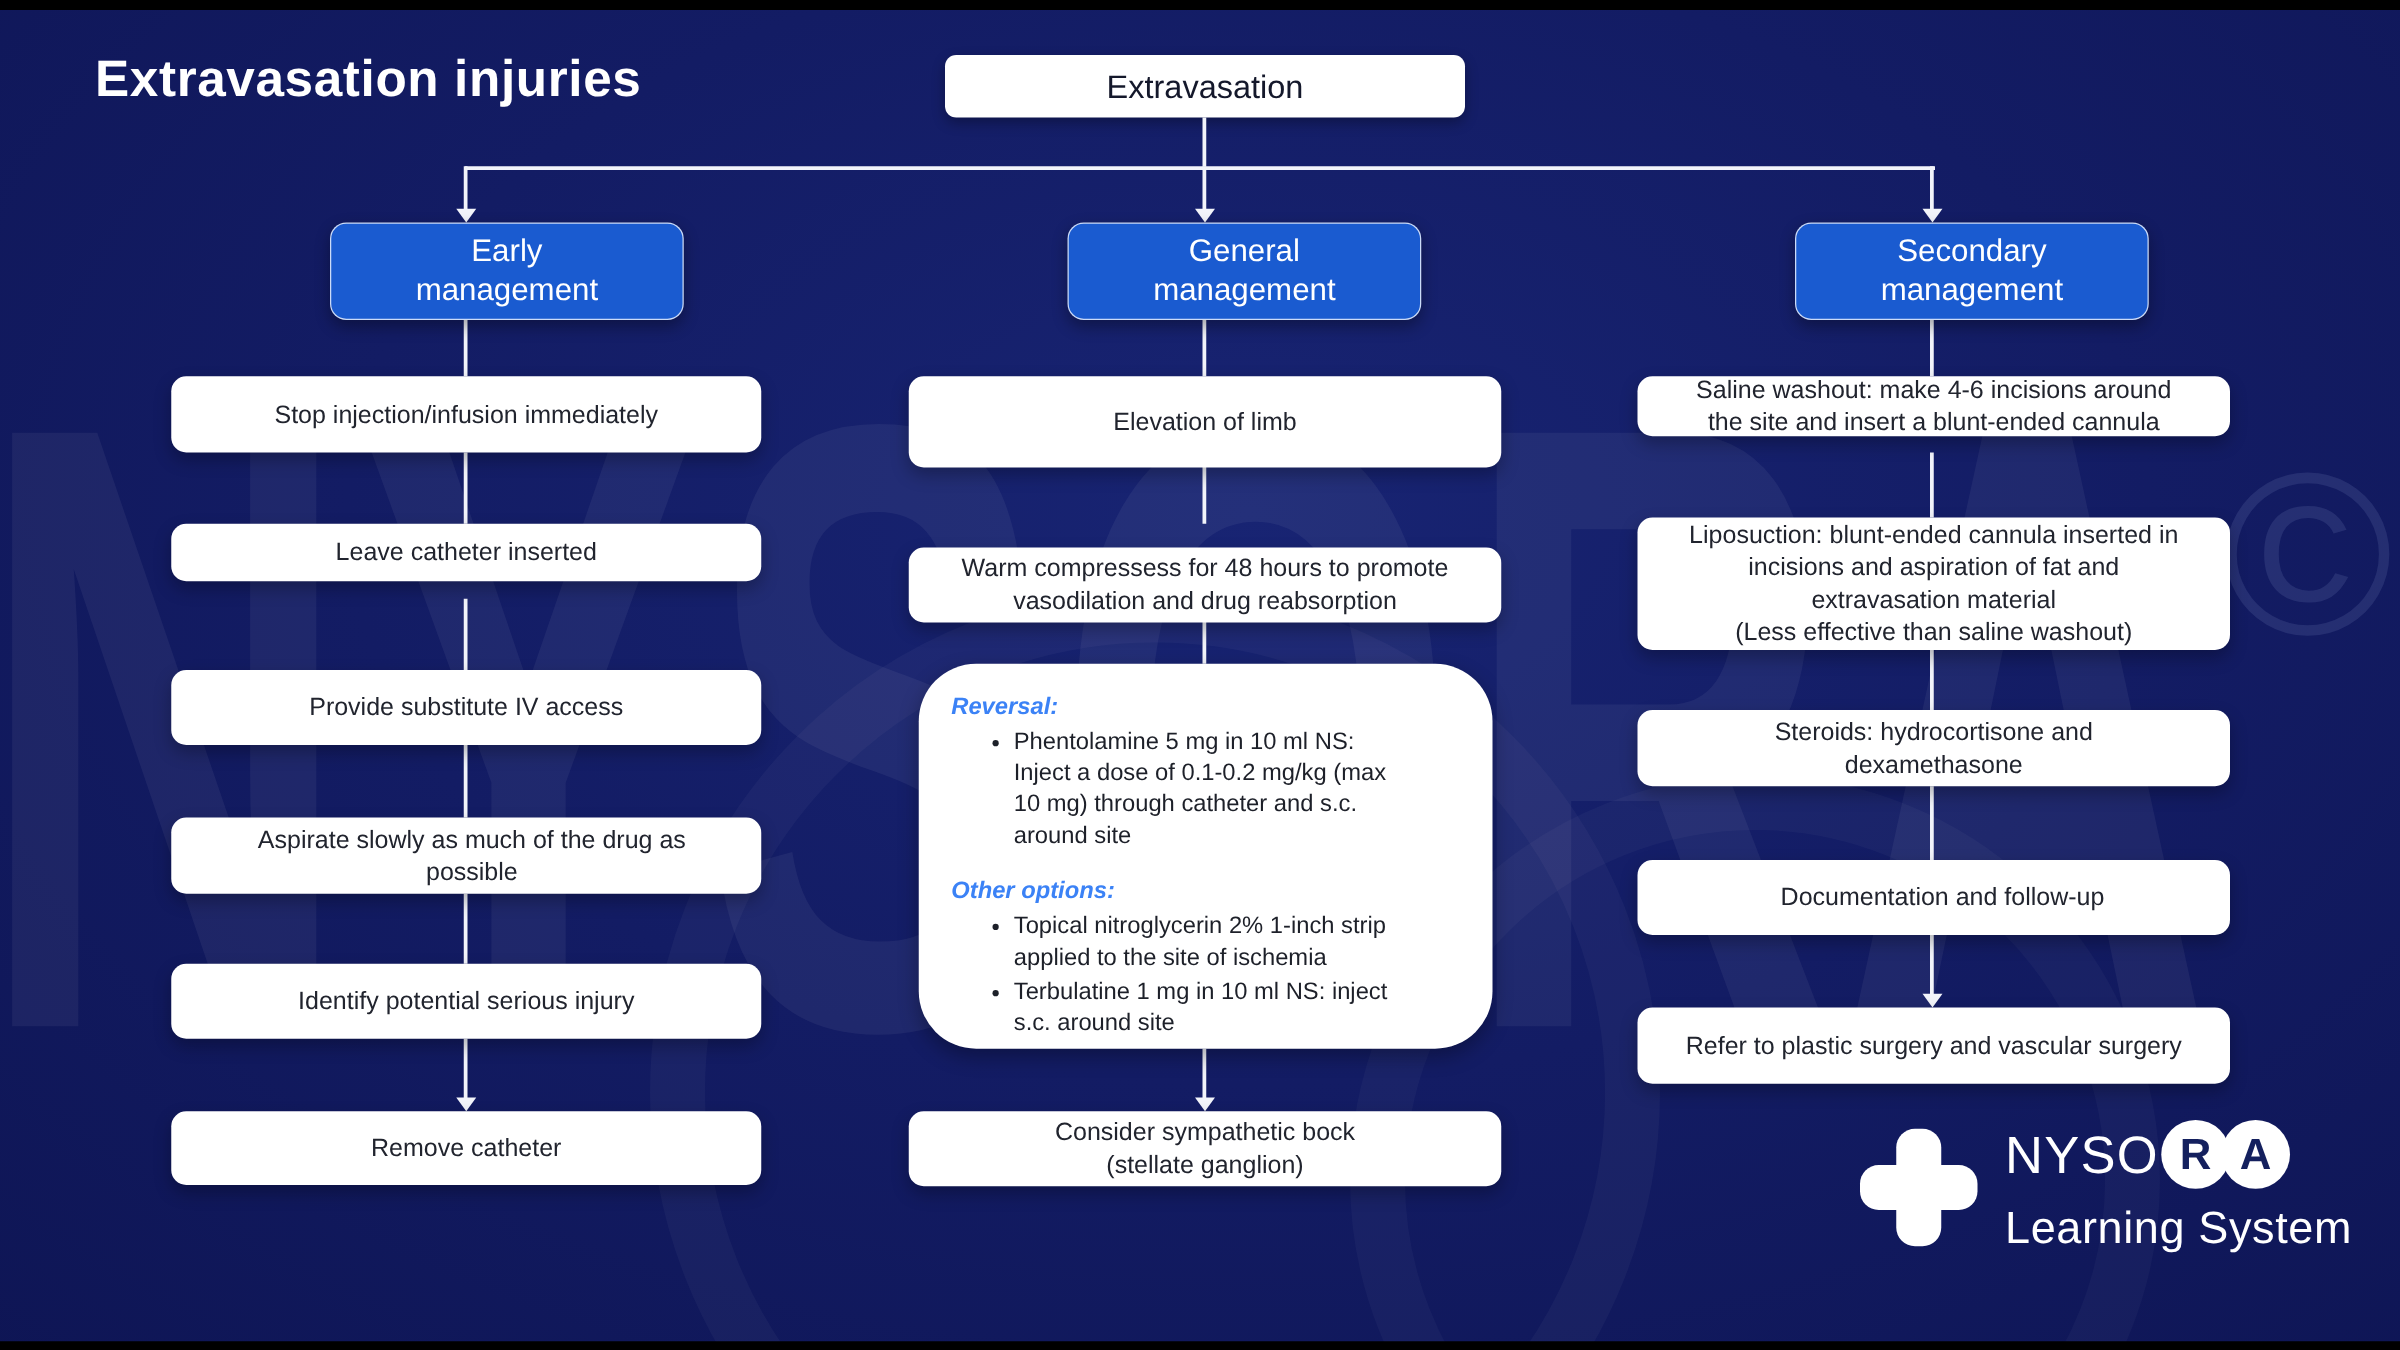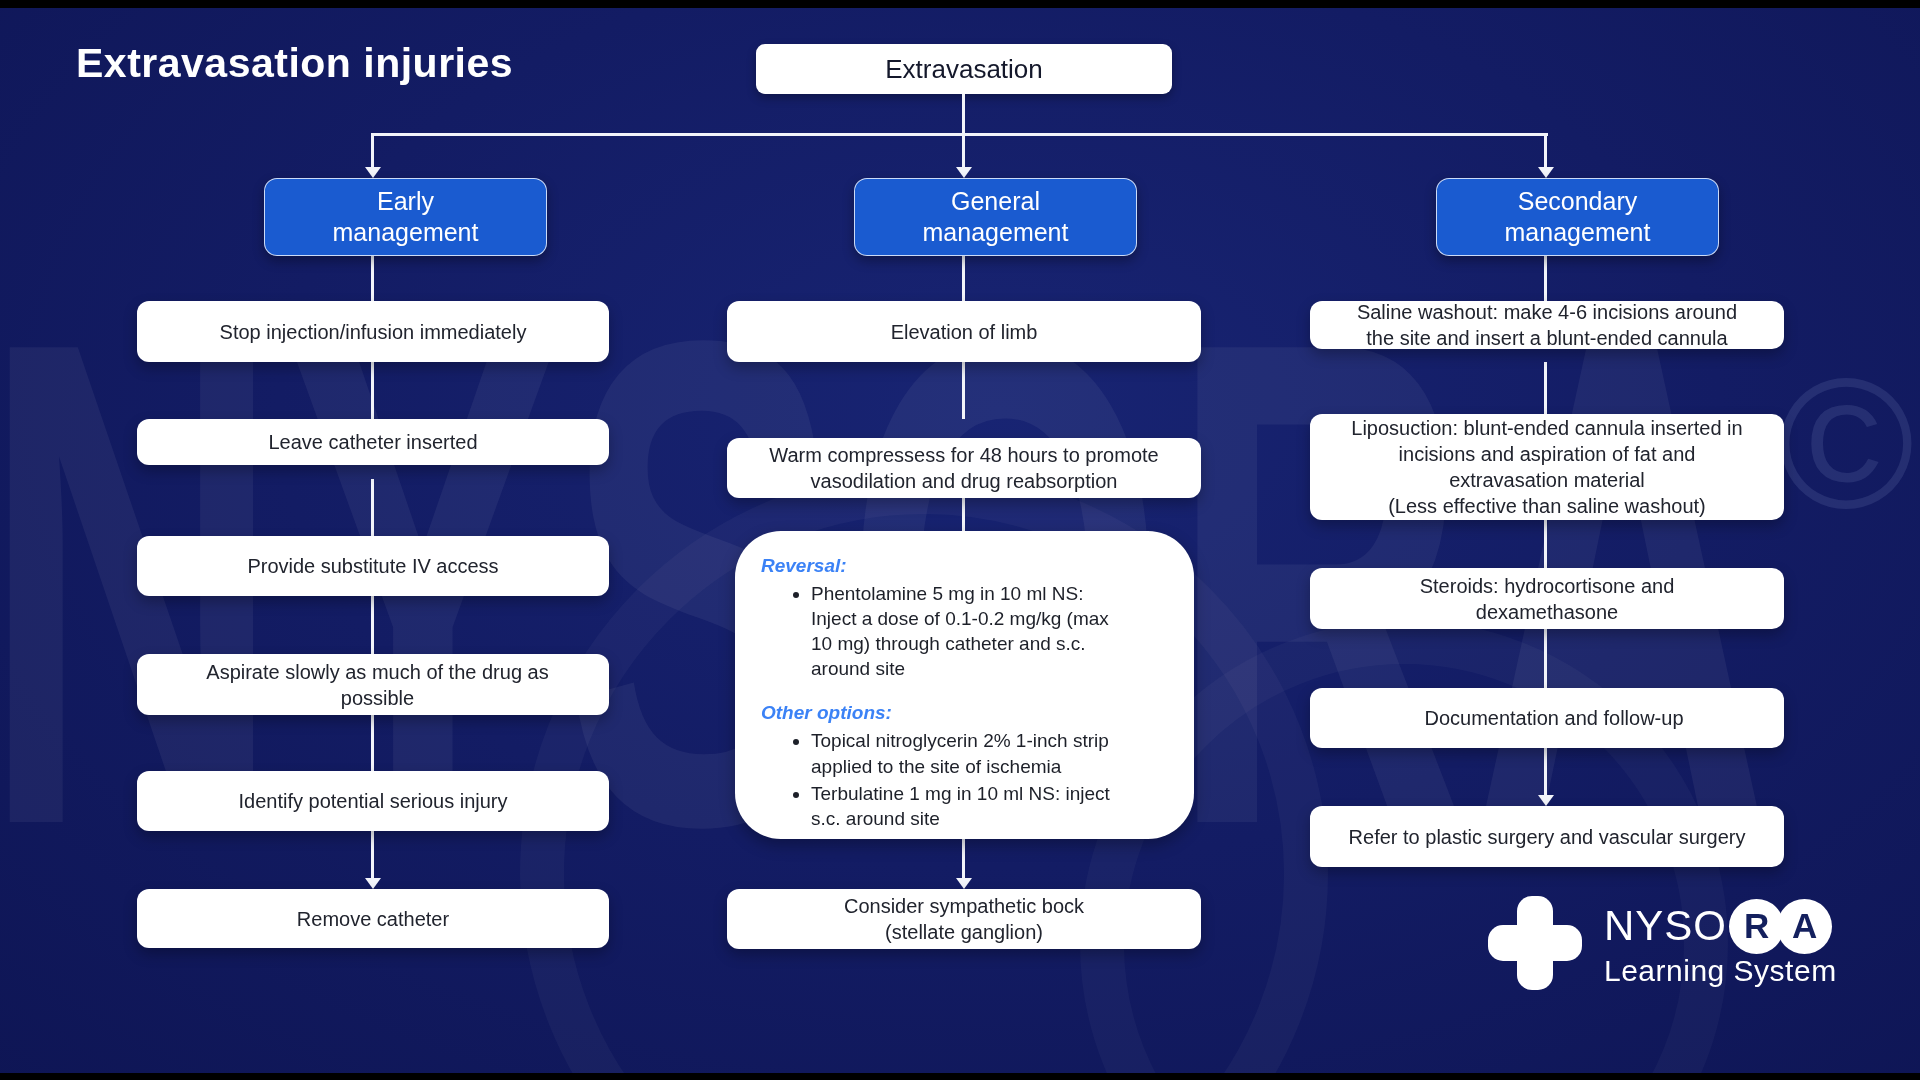--- a/index.html
+++ b/index.html
@@ -74,21 +74,21 @@
   .logo-cross .bar-h{position:absolute;left:0;top:29px;width:94px;height:36px;background:#fff;border-radius:15px;}
   .logo-text{display:flex;flex-direction:column;align-items:flex-start;}
   .logo-word{display:flex;align-items:center;}
   .logo-word .prefix{font-size:42px;font-weight:400;color:#fff;letter-spacing:1px;}
   .logo-circle{
     width:55px;height:55px;border-radius:50%;background:#fff;color:#14205e;
     display:inline-flex;align-items:center;justify-content:center;
     font-size:35px;font-weight:700;margin-left:2px;
   }
   .logo-circle.a{margin-left:-7px;}
-  .logo-sub{font-size:30px;font-weight:400;color:#fff;letter-spacing:0.5px;margin-top:0px;}
+  .logo-sub{font-size:36px;font-weight:400;color:#fff;letter-spacing:0.5px;margin-top:10px;}
 </style>
 </head>
 <body>
 
 <div id="stage">
 
   <div class="wm-ring r1"></div>
   <div class="wm-ring r2"></div>
   <div class="wm-text">NYSORA</div>
   <div class="wm-copy">©</div>
@@ -136,21 +136,21 @@
     <div class="vline" style="left:962px;top:256px;height:45px;"></div>
     <div class="vline" style="left:962px;top:362px;height:57px;"></div>
     <div class="vline" style="left:962px;top:479px;height:52px;"></div>
     <div class="vline" style="left:962px;top:839px;height:40px;"></div>
     <div class="arrowhead" style="left:956px;top:878px;"></div>
 
     <div class="node node-blue" style="left:822px;top:178px;">
       <span>General</span>
       <span>management</span>
     </div>
-    <div class="node node-step" style="top:301px;height:61px;text-align:center;">Elevation of limb</div>
+    <div class="node node-step" style="top:301px;height:73px;text-align:center;">Elevation of limb</div>
     <div class="node node-step" style="top:438px;height:60px;">Warm compressess for 48 hours to promote
 vasodilation and drug reabsorption</div>
 
     <div class="node-detail">
       <div class="hd">Reversal:</div>
       <ul>
         <li>Phentolamine 5 mg in 10 ml NS:
 Inject a dose of 0.1-0.2 mg/kg (max
 10 mg) through catheter and s.c.
 around site</li>

